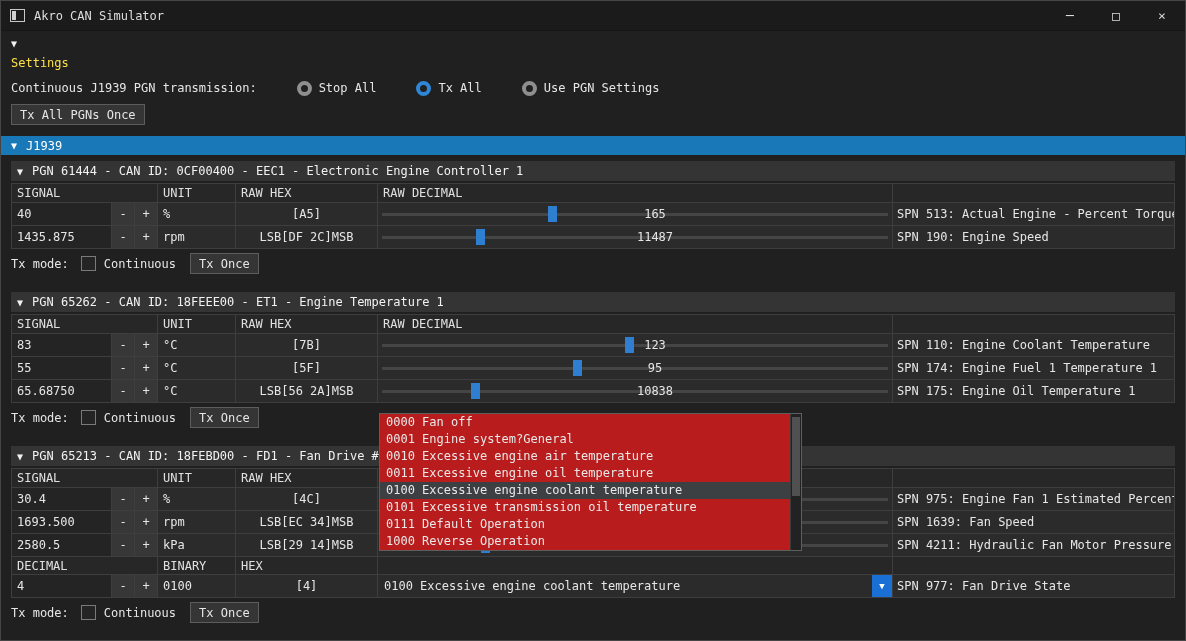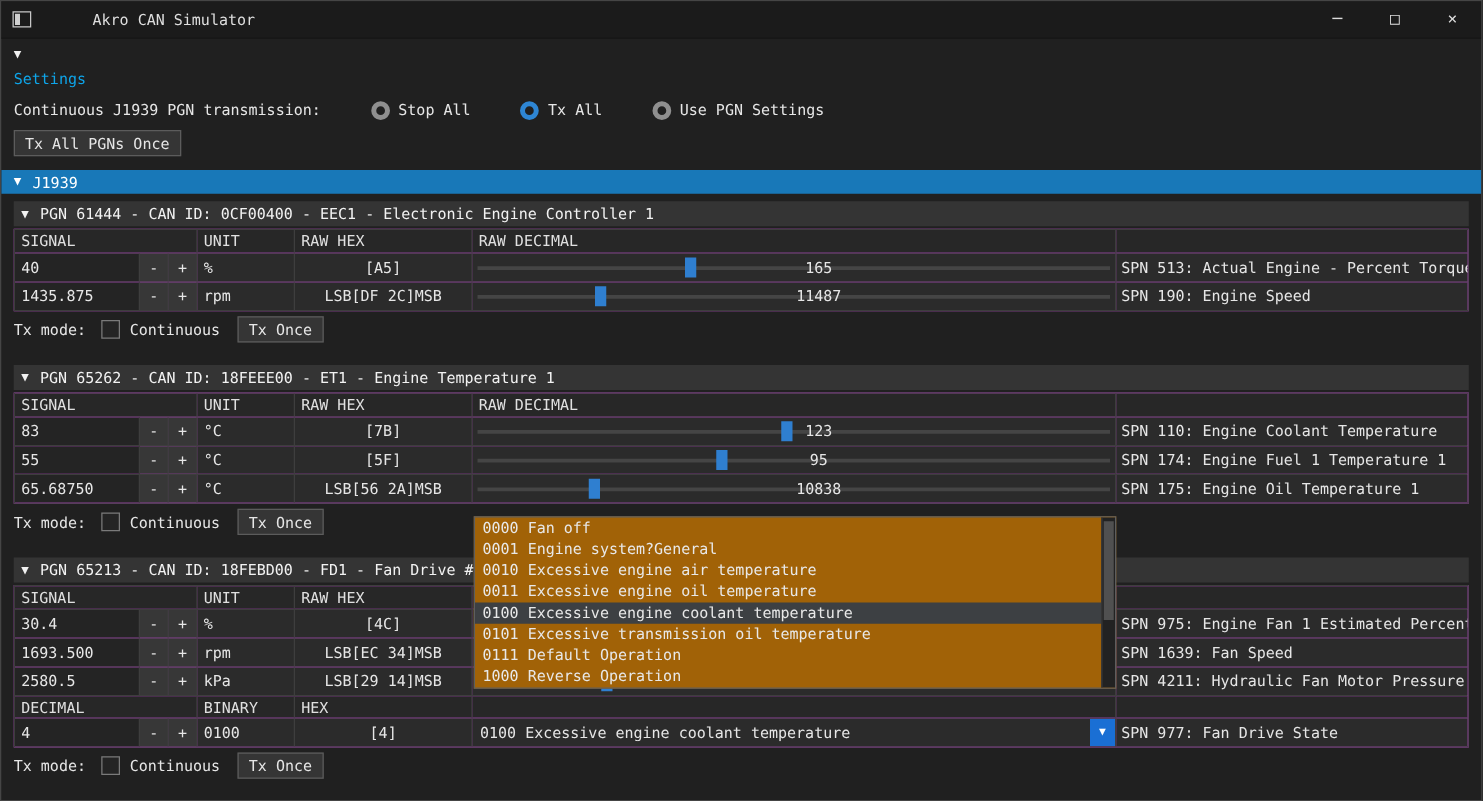--- a/index.html
+++ b/index.html
@@ -4,30 +4,30 @@
 <style>
   * { box-sizing: border-box; }
   body { margin:0; background:#0d0d0d; }
   .window {
     width:1186px; height:641px; position:relative; overflow:hidden;
     background:#202020; border:1px solid #454545;
     font-family:"DejaVu Sans Mono","Liberation Mono",monospace;
     font-size:12px; color:#e6e6e6;
   }
   
-  .titlebar { height:30px; background:#1b1b1b; display:flex; align-items:center; border-bottom:1px solid #161616;gap:40px; }
+  .titlebar { height:30px; background:#1b1b1b; display:flex; align-items:center; border-bottom:1px solid #161616; }
   .app-icon { width:15px; height:13px; border:1px solid #c8c8c8; margin-left:9px; position:relative; background:#1b1b1b; flex:none; }
   .app-icon-inner { position:absolute; left:1px; top:1px; bottom:1px; width:4px; background:#d0d0d0; }
   .titlebar .title { margin-left:9px; color:#dedede; font-size:12px; }
   .win-btns { margin-left:auto; display:flex; height:100%; }
   .win-btn { width:46px; display:flex; align-items:center; justify-content:center; color:#dcdcdc; font-size:13px; }
   
   .content { padding:6px 10px 0; }
   .collapse-arrow { font-size:10px; height:14px; line-height:14px; color:#f0f0f0; }
-  .settings-header { margin-top:4px; height:16px; line-height:16px; color:#0ea5e9; }
+  .settings-header { margin-top:4px; height:16px; line-height:16px; color:#fde047; }
   .radio-row { margin-top:8px; height:18px; display:flex; align-items:center; gap:40px; }
   .radio-item { display:flex; align-items:center; gap:7px; }
   .radio { width:15px; height:15px; border-radius:50%; border:4px solid #8f8f8f; background:#202020; flex:none; }
   .radio.sel { border-color:#2e86d4; }
   .btnrow { margin-top:7px; }
   .btn { display:inline-flex; align-items:center; background:#353535; border:1px solid #5c5c5c;
          color:#e6e6e6; font:inherit; padding:0 8px; height:21px; }
   .j1939-bar { margin:11px -10px 0; height:19px; background:#1878b8; color:#ffffff;
                display:flex; align-items:center; gap:9px; padding:0 10px; }
   .j1939-bar .arrow, .sec-header .arrow { font-size:10px; }
@@ -57,21 +57,21 @@
   .txrow { margin-top:4px; height:21px; display:flex; align-items:center; }
   .txrow .lbl { margin-right:12px; }
   .checkbox { width:15px; height:15px; background:#242424; border:1px solid #7a7a7a; margin-right:8px; flex:none; }
   .txrow .cont { margin-right:14px; }
   
   .combo-cell { padding:0; justify-content:flex-start; }
   .combo-text { flex:1; padding:0 6px; overflow:hidden; white-space:nowrap; }
   .combo-btn { width:20px; height:100%; background:#1a6fd4; color:#fff; display:flex;
                align-items:center; justify-content:center; font-size:9px; flex:none; }
   
-  .popup { position:absolute; left:378px; top:412px; width:514px; background:#a16207;
+  .popup { position:absolute; left:378px; top:412px; width:423px; background:#b91c1c;
            border:1px solid #5e5e5e; z-index:40; }
   .popup-item { height:17px; line-height:17px; padding:0 16px 0 6px; white-space:nowrap; overflow:hidden; color:#e8e8e8; }
   .popup-item.hl { background:#3d4043; }
   .popup-sb { position:absolute; right:0; top:0; bottom:0; width:11px; background:#222222; border-left:1px solid #3a3a3a; }
   .popup-thumb { position:absolute; left:1px; right:1px; top:3px; height:58%; background:#505050; }
 </style>
 </head>
 <body>
 
 <div class="window">

